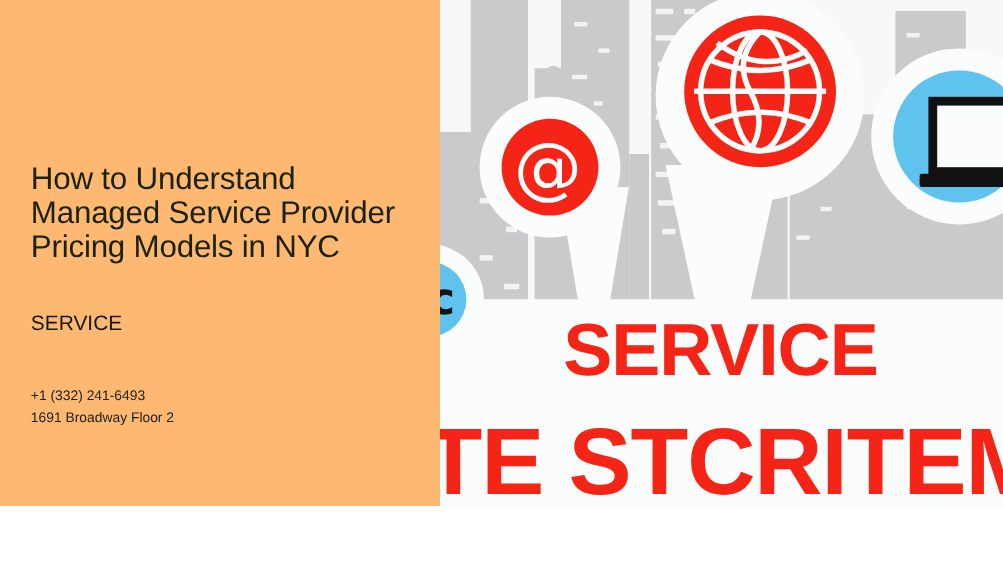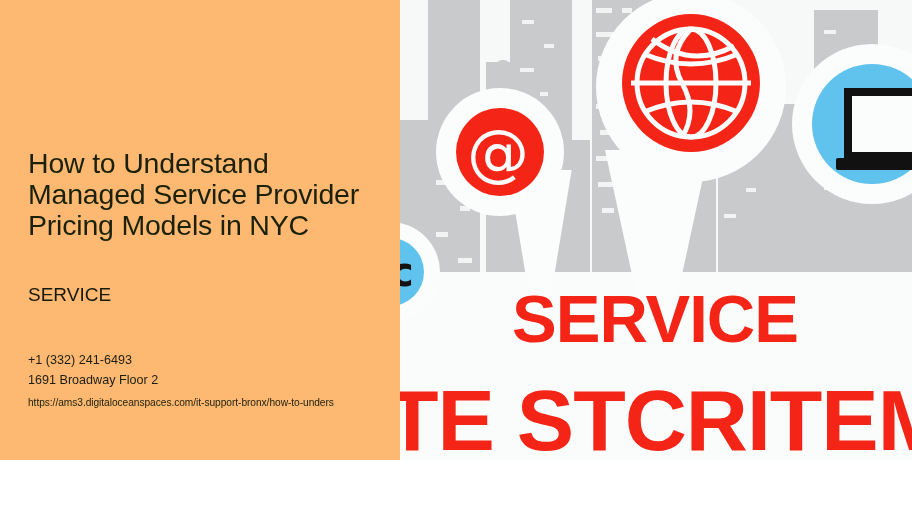--- a/index.html
+++ b/index.html
@@ -202,21 +202,20 @@
     <div class="article-title">How to Understand Managed Service Provider Pricing Models in NYC</div>
 
     <div class="brand-name">SERVICE</div>
 
     <div class="contact-block">
       <div class="contact-line">+1 (332) 241-6493</div>
       <div class="contact-line">1691 Broadway Floor 2</div>
     </div>
 
     <div class="url-block">
-      <div class="url-line">https://ams3.digitaloceanspaces.com/it-support-bronx/how-to-unders</div>
     </div>
 
   </div>
 
   <div class="right-panel">
 
     <div class="skyline">
       <div class="bldg" style="left:-10px;top:120px;width:40px;height:392px;"></div>
       <div class="bldg" style="left:28px;top:0px;width:52px;height:512px;"></div>
       <div class="bldg" style="left:86px;top:62px;width:24px;height:450px;"></div>

